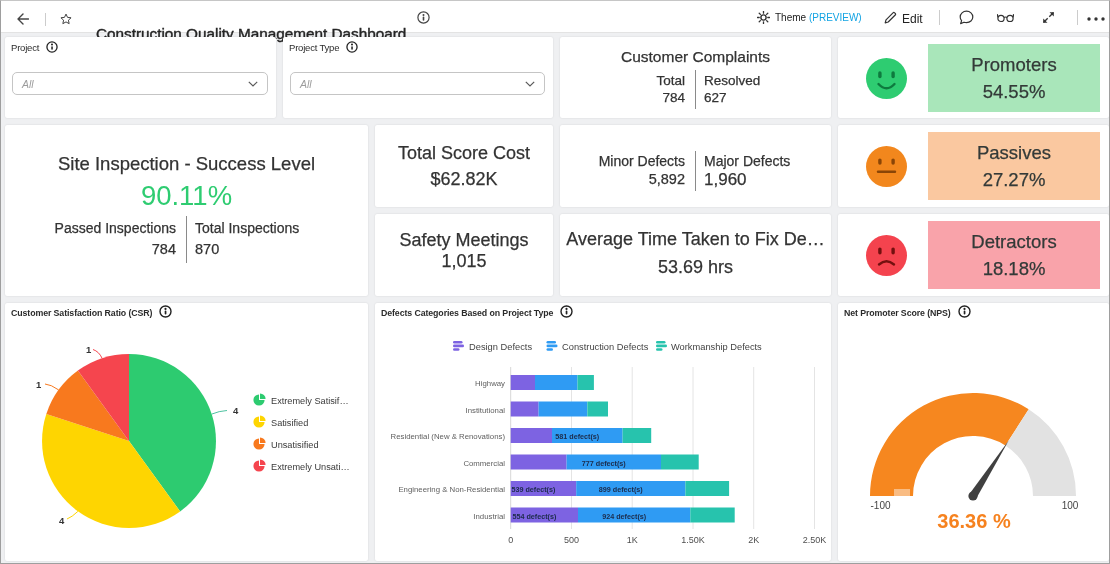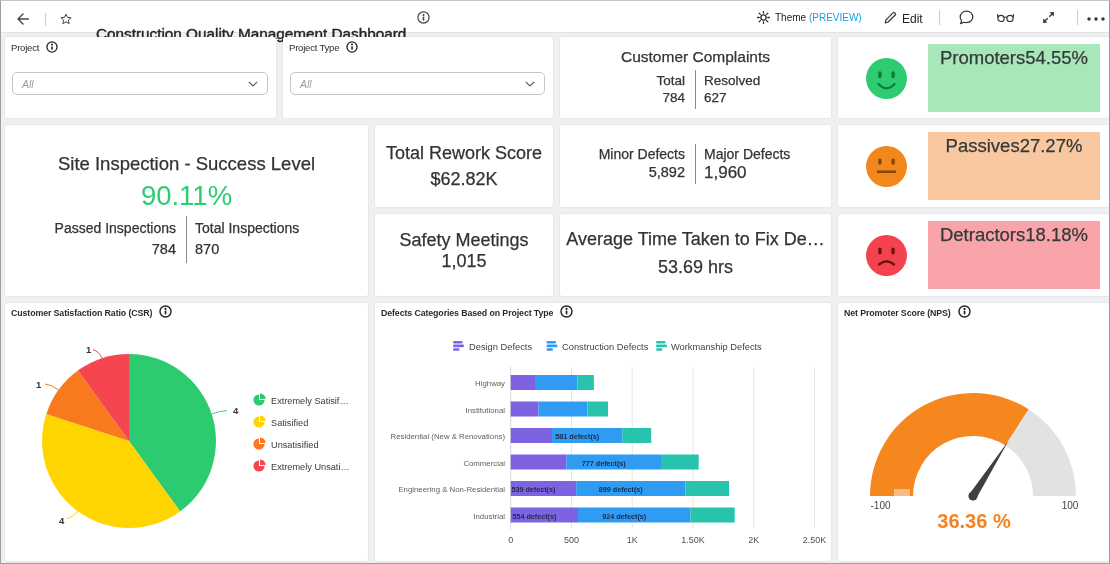--- a/index.html
+++ b/index.html
@@ -11,21 +11,21 @@
 .sel .all{position:absolute;left:9px;top:5px;font-style:italic;color:#9c9c9c;font-size:10.5px}
 .sel svg{position:absolute;right:9px;top:8px}
 .ttl{text-align:center;color:#333;font-size:18px;font-weight:400;-webkit-text-stroke:0.25px #333}
 .twocol{display:flex;justify-content:center;align-items:stretch;color:#333;-webkit-text-stroke:0.25px #333}
 .twocol .c{flex:0 0 calc(50% - 0.5px)}
 .twocol .c.l{text-align:right;padding-right:10px}
 .twocol .c.r{text-align:left;padding-left:8px}
 .twocol .div{width:1px;background:#8a8a8a;margin:-2px 0 -3px}
 .lab{font-size:13.5px;line-height:17px}
 .val{font-size:13.5px;line-height:17px}
-.npsbox{-webkit-text-stroke:0.25px #333a38;position:absolute;left:90px;top:7px;width:172px;height:68px;display:flex;justify-content:center;text-align:center;color:#333a38}
+.npsbox{-webkit-text-stroke:0.25px #333a38;position:absolute;left:90px;top:7px;width:172px;height:68px;display:flex;flex-direction:column;justify-content:center;text-align:center;color:#333a38}
 .npsbox .n1{font-size:18.5px;line-height:27px}
 .npsbox .n2{font-size:18.5px;line-height:27px}
 .ctitle{position:absolute;left:6px;top:2px;font-size:8.8px;font-weight:700;color:#2b2b2b;letter-spacing:-.1px}
 </style></head><body>
 <div id="page">
 
 <div id="topbar">
   <svg style="position:absolute;left:16px;top:12px" width="12" height="12" viewBox="0 0 12 12">
         <path d="M6 1 L1 6 L6 11 M1 6 H11.5" stroke="#454545" stroke-width="1.4" fill="none" stroke-linecap="round" stroke-linejoin="round"></path>
       </svg>
@@ -150,25 +150,25 @@
         </div>
     <div class="div"></div>
     <div class="c r">
           <div class="lab" style="font-size:14px;line-height:21px">Total Inspections</div>
           <div class="val" style="font-size:14.5px;line-height:21px">870</div>
         </div>
   </div>
 </div>
 
 <div class="card" style="left:374px;top:124px;width:178px;height:82px">
-  <div class="ttl" style="margin-top:18px">Total Rework Score</div>
+  <div class="ttl" style="margin-top:18px">Total Score Cost</div>
   <div class="ttl" style="margin-top:5px">$62.82K</div>
 </div>
 <div class="card" style="left:559px;top:124px;width:271px;height:82px">
-  <div class="twocol" style="margin-top:21px">
+  <div class="twocol" style="margin-top:28px">
     <div class="c l">
           <div class="lab" style="font-size:14px;line-height:17.5px">Minor Defects</div>
           <div class="val" style="font-size:14.5px;line-height:17.5px">5,892</div>
         </div>
     <div class="div"></div>
     <div class="c r">
           <div class="lab" style="font-size:14px;line-height:17.5px">Major Defects</div>
           <div class="val" style="font-size:17px;line-height:17.5px">1,960</div>
         </div>
   </div>

